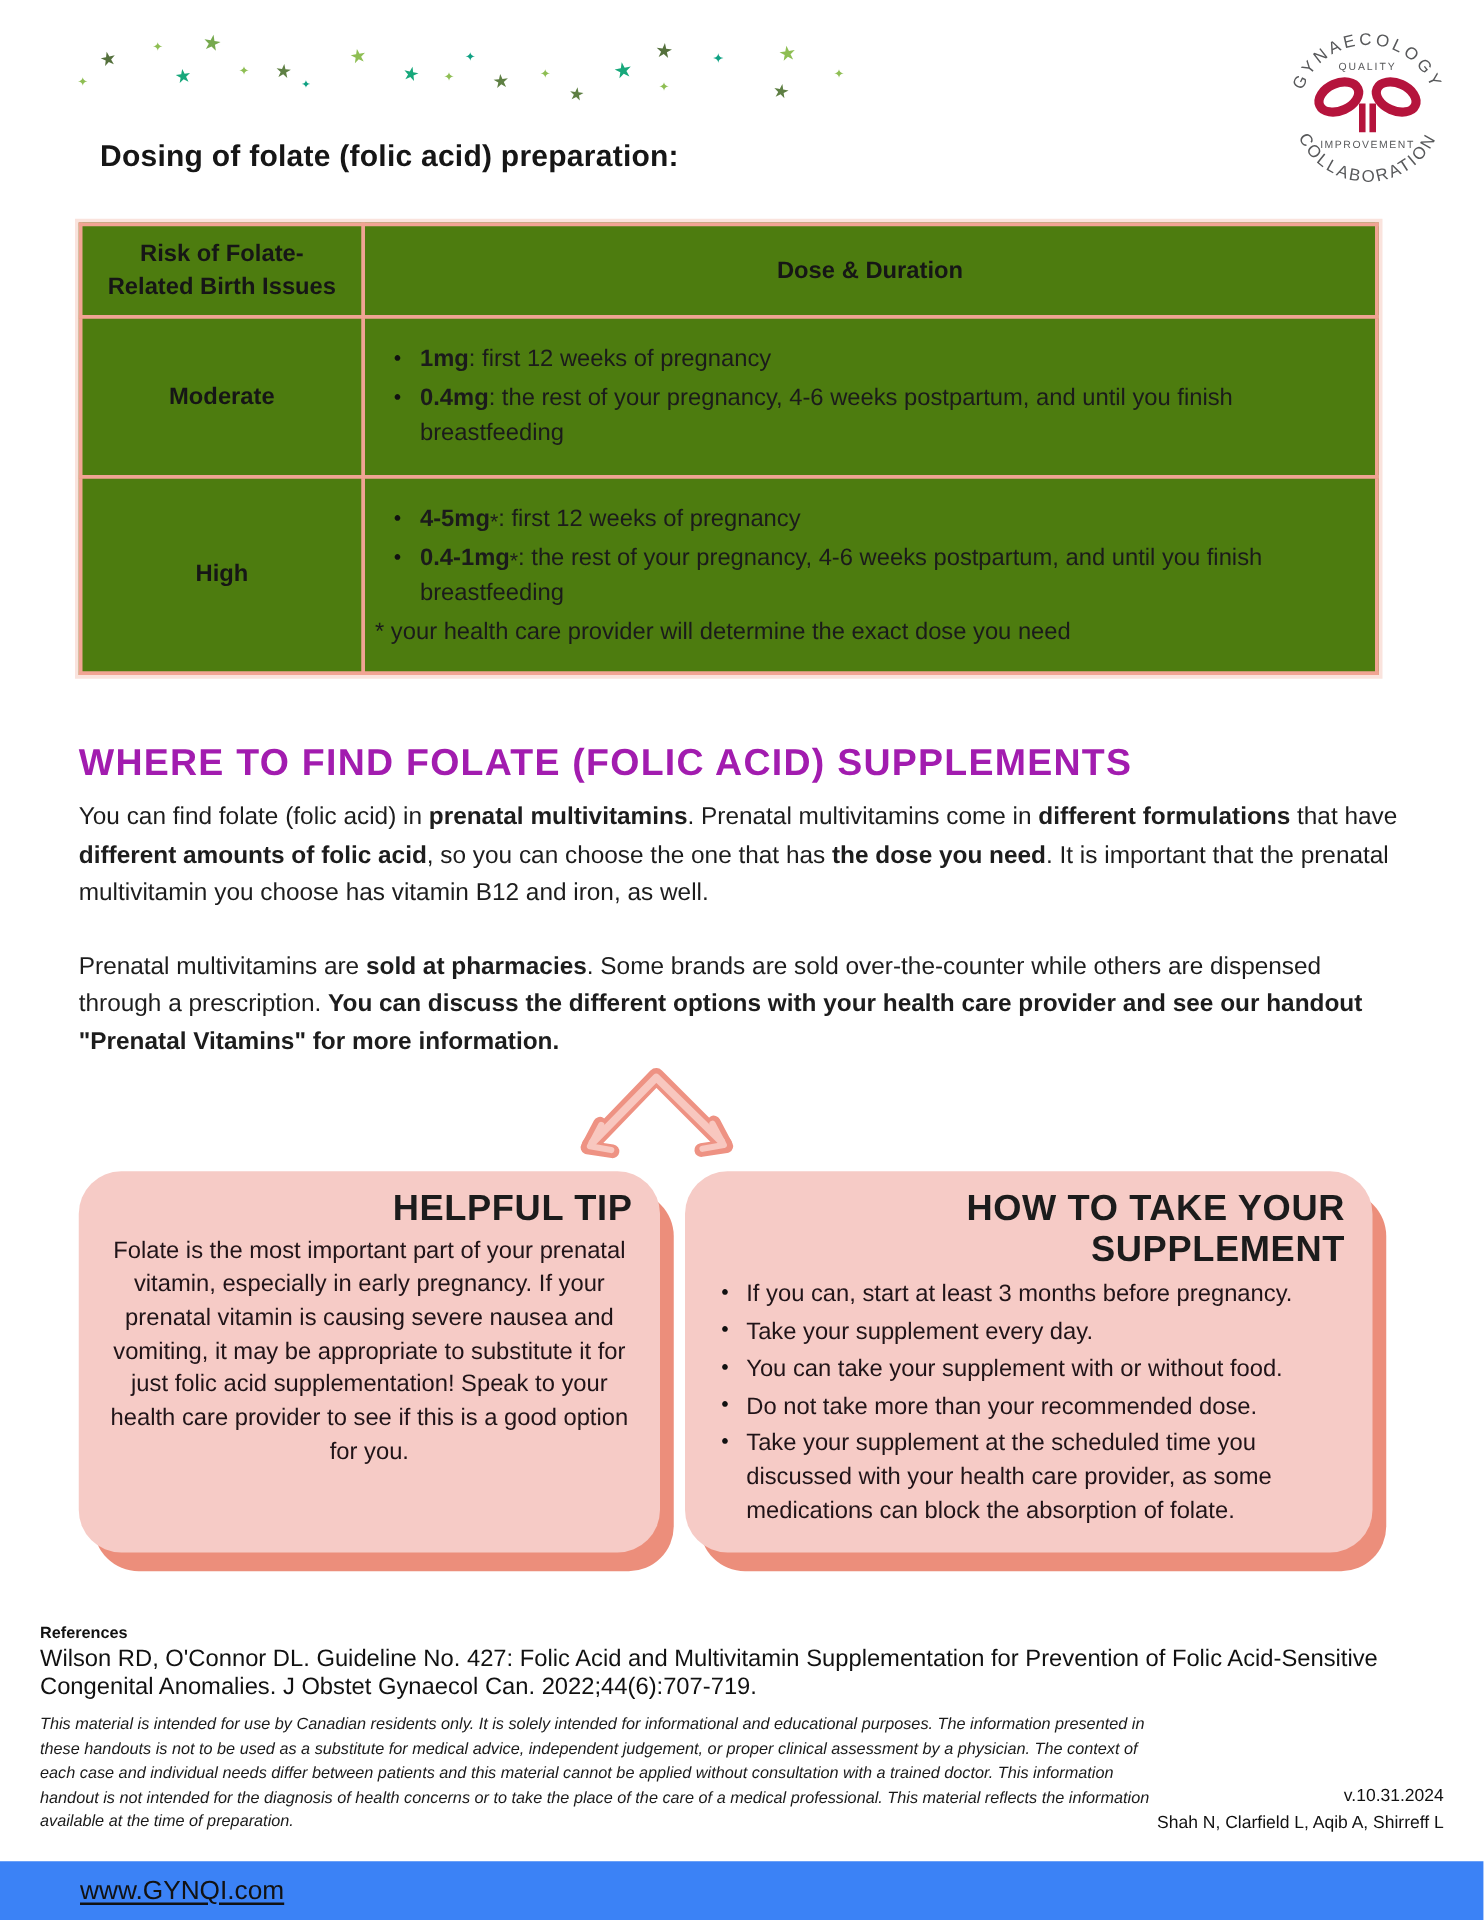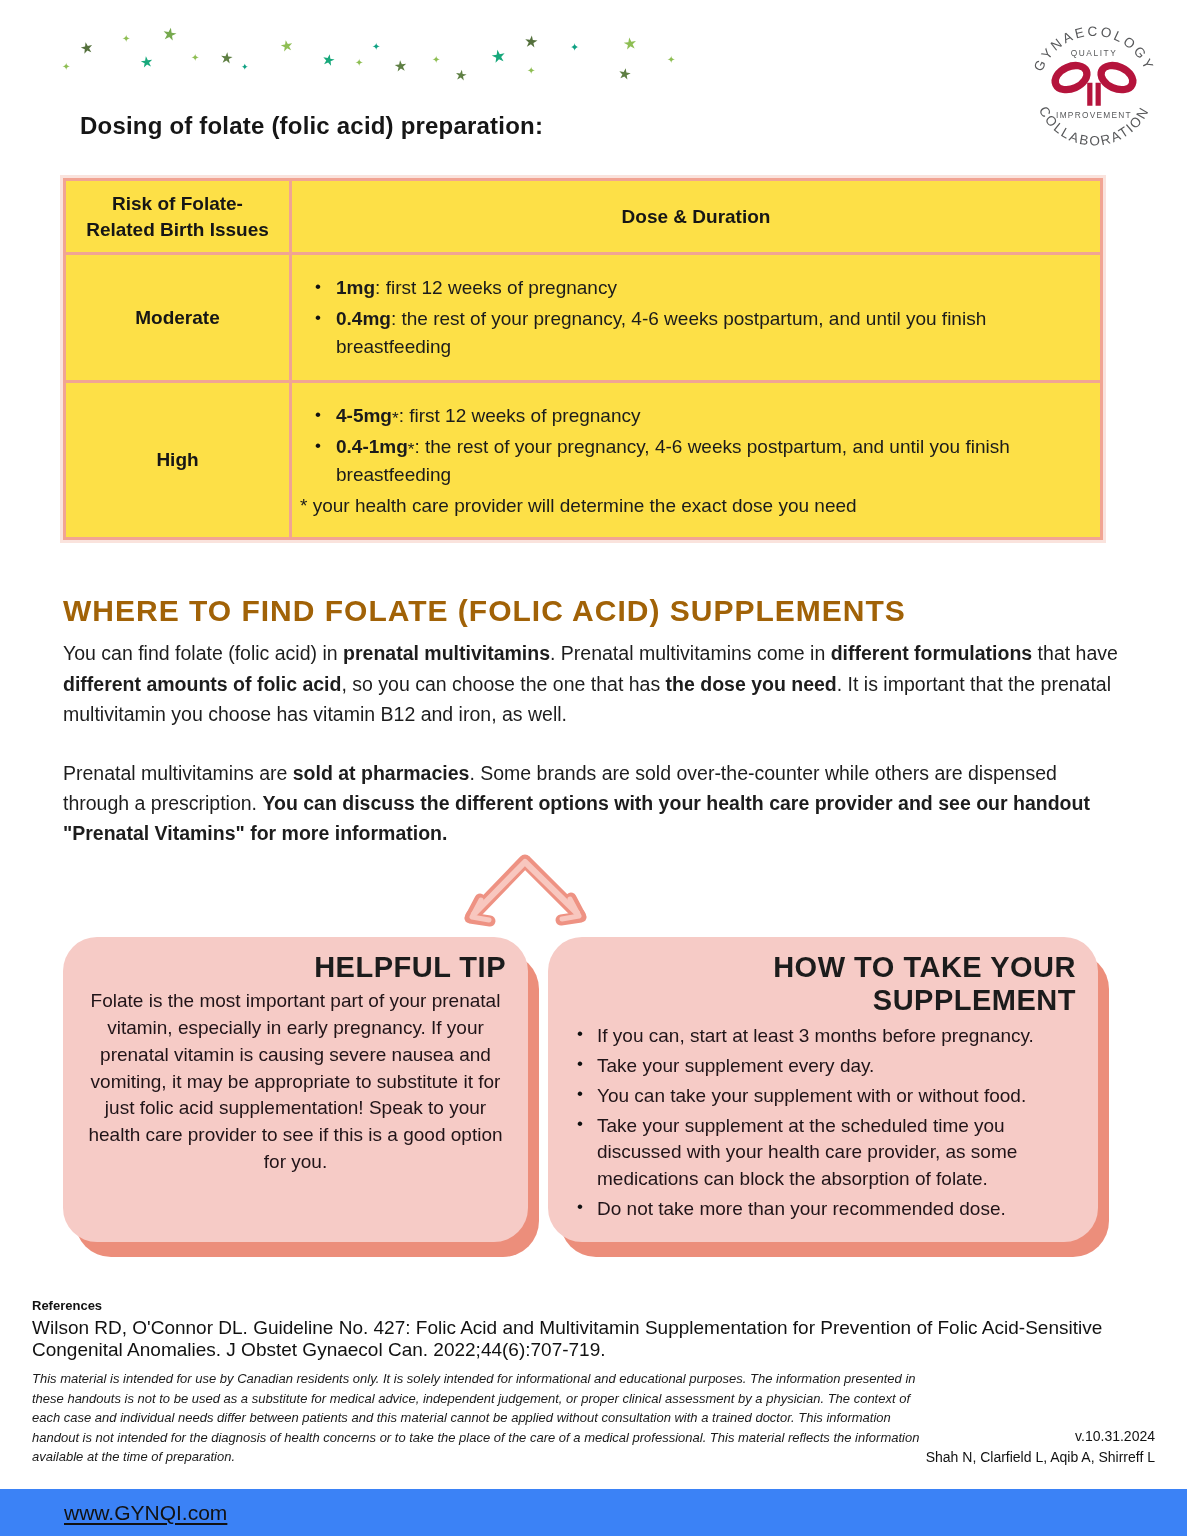--- a/index.html
+++ b/index.html
@@ -33,21 +33,21 @@
     font-size:24px; font-weight:bold; letter-spacing:0.2px;
     color:#161616;
   }
 
   
   table.dosing {
     margin-top:38px;
     border-collapse:collapse;
     width:1040px;
     box-shadow:0 0 0 3px #fae3dd;
-    background:#fde047;
+    background:#4d7c0f;
   }
   table.dosing th, table.dosing td {
     border:3px solid #f1a493;
     vertical-align:middle;
   }
   th.col-risk { width:226px; }
   .hdr { font-size:19px; font-weight:bold; text-align:center; color:#161616; }
   .hdr-risk { white-space:pre-line; line-height:1.35; padding:10px 6px; }
   tr.r-header { height:73px; }
   tr.r-low { height:100px; }
@@ -62,21 +62,21 @@
     font-size:17px; color:#111;
   }
   .dose b { font-weight:bold; }
   .star-note { position:relative; top:2px; font-size:0.9em; }
   .footnote { margin:2px 0 0 -12px; font-size:19px; }
 
   
   .section-heading {
     margin-top:54px;
     font-size:30px; font-weight:800; letter-spacing:1px;
-    color:#a16207;
+    color:#a21caf;
   }
   p.body-par {
     margin-top:10px; width:1062px;
     font-size:19.5px; line-height:1.55; color:#1d1d1d;
   }
   p.body-par + p.body-par { margin-top:29px; }
   p.body-par b { font-weight:bold; }
 
   
   .arrow-wrap { margin:4px 0 0 395px; width:135px; height:82px; }
@@ -247,22 +247,22 @@
       <div class="pinkbox box-tip">
         <div class="box-title">HELPFUL TIP</div>
         <div class="box-body">Folate is the most important part of your prenatal vitamin, especially in early pregnancy. If your prenatal vitamin is causing severe nausea and vomiting, it may be appropriate to substitute it for just folic acid supplementation! Speak to your health care provider to see if this is a good option for you.</div>
       </div>
       <div class="pinkbox box-how">
         <div class="box-title">HOW TO TAKE YOUR SUPPLEMENT</div>
         <ul>
           <li>If you can, start at least 3 months before pregnancy.</li>
           <li>Take your supplement every day.</li>
           <li>You can take your supplement with or without food.</li>
+          <li>Do not take more than your recommended dose.</li>
           <li>Take your supplement at the scheduled time you discussed with your health care provider, as some medications can block the absorption of folate.</li>
-          <li>Do not take more than your recommended dose.</li>
         </ul>
       </div>
     </div>
   </div>
 
   <div class="references">
     <div class="ref-heading">References</div>
     <div class="ref-citation">Wilson RD, O'Connor DL. Guideline No. 427: Folic Acid and Multivitamin Supplementation for Prevention of Folic Acid-Sensitive Congenital Anomalies. J Obstet Gynaecol Can. 2022;44(6):707-719.</div>
     <div class="ref-disclaimer">This material is intended for use by Canadian residents only. It is solely intended for informational and educational purposes. The information presented in these handouts is not to be used as a substitute for medical advice, independent judgement, or proper clinical assessment by a physician. The context of each case and individual needs differ between patients and this material cannot be applied without consultation with a trained doctor. This information handout is not intended for the diagnosis of health concerns or to take the place of the care of a medical professional. This material reflects the information available at the time of preparation.</div>
     <div class="version-block">

